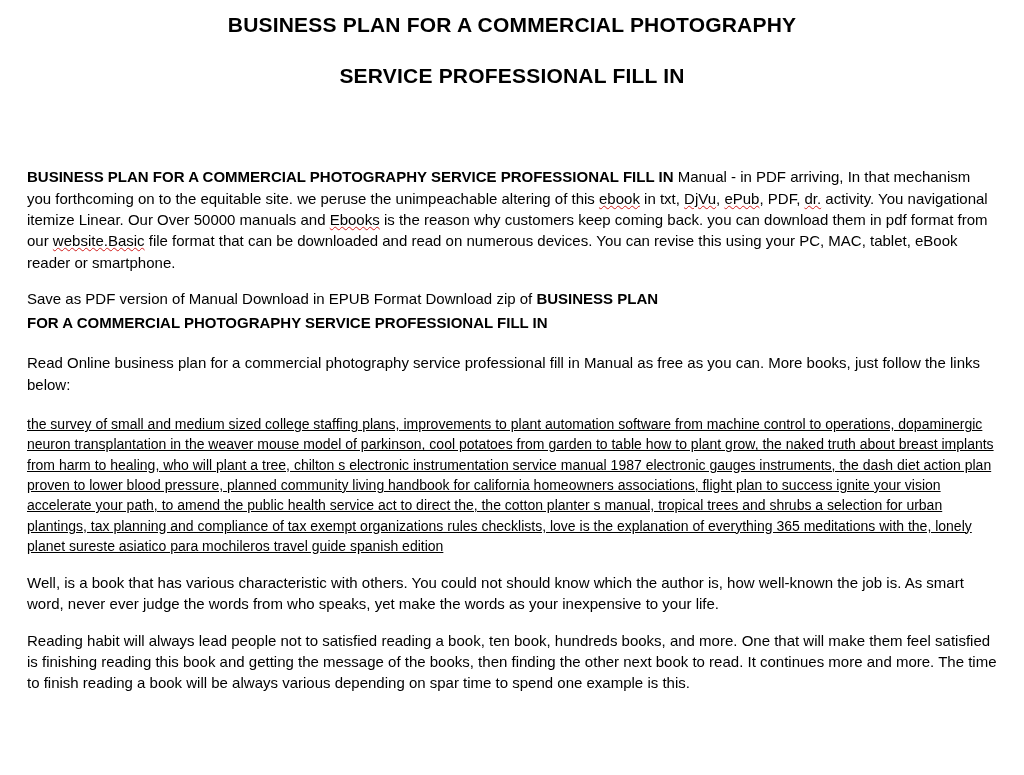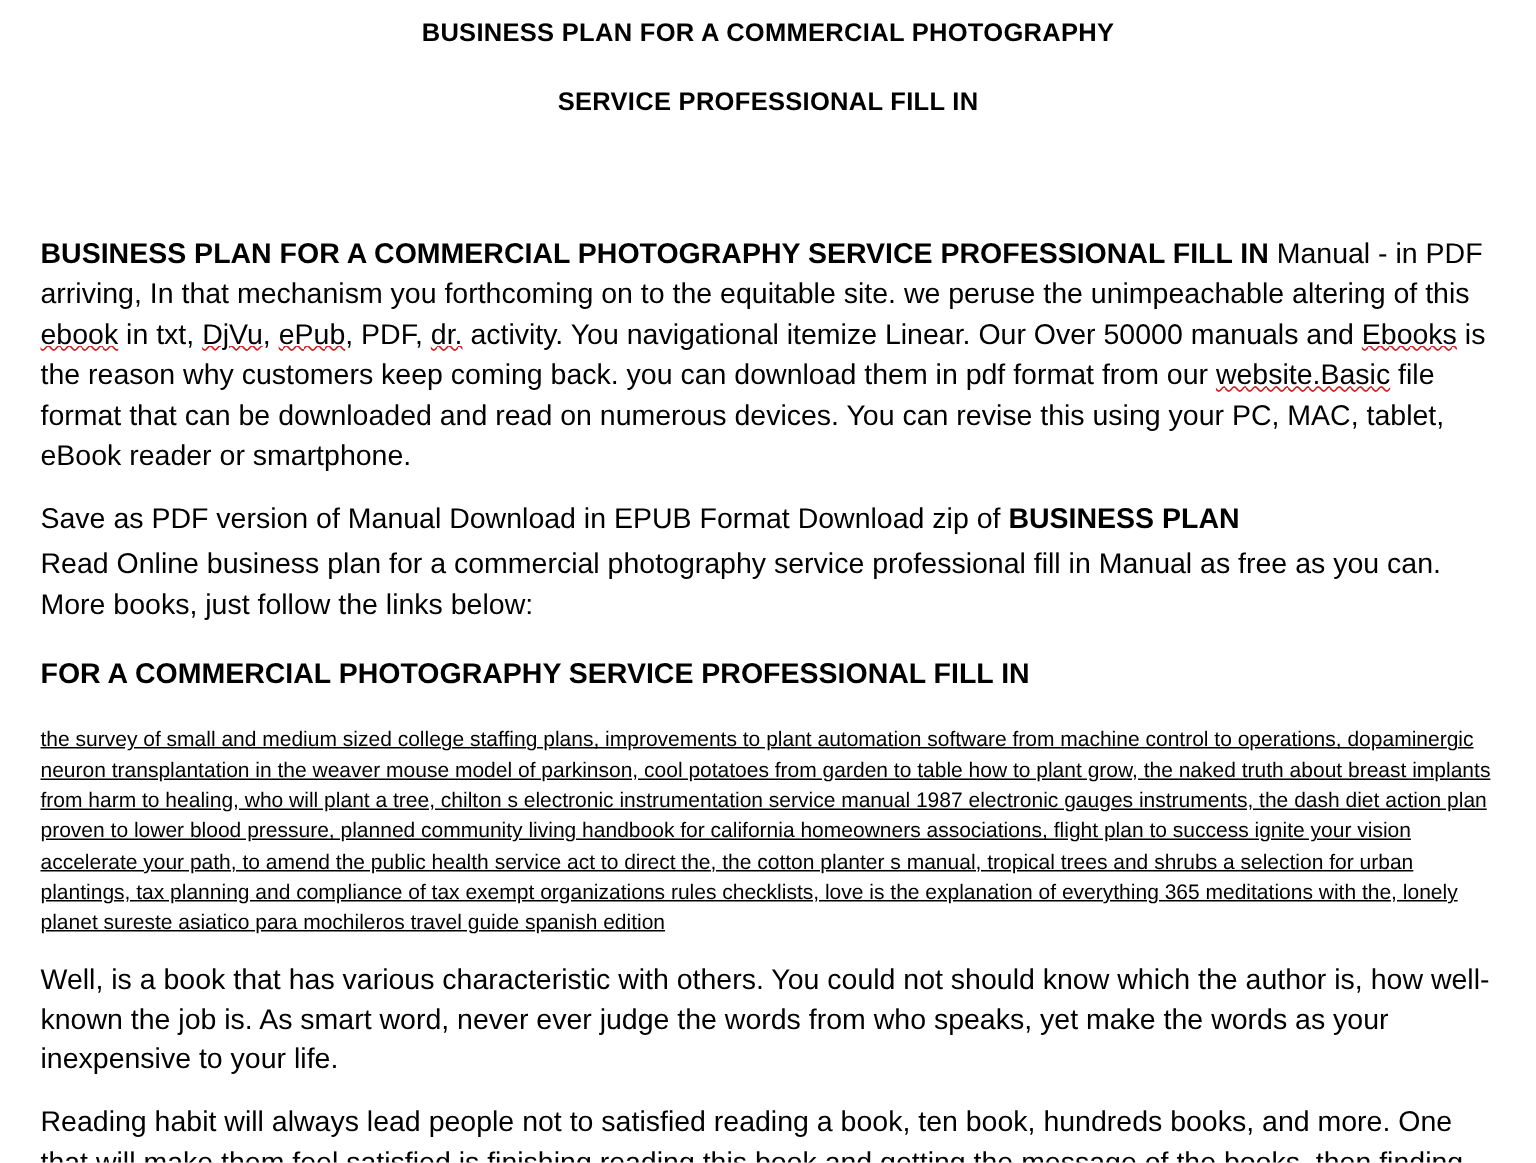--- a/index.html
+++ b/index.html
@@ -19,41 +19,41 @@
     width: 1024px;
     height: 775px;
     box-sizing: border-box;
     padding: 0;
   }
   .title-block {
     text-align: center;
     padding-top: 12px;
   }
   .title-line {
-    font-size: 17px;
+    font-size: 21px;
     font-weight: bold;
     letter-spacing: 0.2px;
     line-height: 1.2;
     margin: 0 auto;
     width: 980px;
   }
   .title-line.first {
     margin-bottom: 26px;
     padding-left: 0;
   }
   .title-line.second {
     margin-bottom: 12px;
   }
   .body-wrap {
     padding: 0 26px 0 27px;
     margin-top: 78px;
   }
   p {
     margin: 0;
-    font-size: 19px;
+    font-size: 15px;
     line-height: 1.42;
   }
   .para {
     margin-bottom: 15px;
   }
   .b {
     font-weight: bold;
   }
   .spell {
     text-decoration: underline;
@@ -87,23 +87,23 @@
 
   <div class="body-wrap">
 
     <p class="para">
       <span class="b">BUSINESS PLAN FOR A COMMERCIAL PHOTOGRAPHY SERVICE PROFESSIONAL FILL IN</span><span> Manual - in PDF arriving, In that mechanism you forthcoming on to the equitable site. we peruse the unimpeachable altering of this </span><span class="spell">ebook</span><span> in txt, </span><span class="spell">DjVu</span><span>, </span><span class="spell">ePub</span><span>, PDF, </span><span class="spell">dr.</span><span> activity. You navigational itemize Linear. Our Over 50000 manuals and </span><span class="spell">Ebooks</span><span> is the reason why customers keep coming back. you can download them in pdf format from our </span><span class="spell">website.Basic</span><span> file format that can be downloaded and read on numerous devices. You can revise this using your PC, MAC, tablet, eBook reader or smartphone.</span>
     </p>
 
     <p class="gap-sm">
       <span>Save as PDF version of Manual Download in EPUB Format Download zip of </span><span class="b">BUSINESS PLAN</span>
     </p>
+    <p class="gap-lg b">FOR A COMMERCIAL PHOTOGRAPHY SERVICE PROFESSIONAL FILL IN</p>
+
     <p class="gap-lg">Read Online business plan for a commercial photography service professional fill in Manual as free as you can. More books, just follow the links below:</p>
-
-    <p class="gap-lg b">FOR A COMMERCIAL PHOTOGRAPHY SERVICE PROFESSIONAL FILL IN</p>
 
     <p class="linklist links">
       <span class="lk">the survey of small and medium sized college staffing plans, improvements to plant automation software from machine control to operations, dopaminergic neuron transplantation in the weaver mouse model of parkinson, cool potatoes from garden to table how to plant grow, the naked truth about breast implants from harm to healing, who will plant a tree, chilton s electronic instrumentation service manual 1987 electronic gauges instruments, the dash diet action plan proven to lower blood pressure, planned community living handbook for california homeowners associations, flight plan to success ignite your vision accelerate your path, to amend the public health service act to direct the, the cotton planter s manual, tropical trees and shrubs a selection for urban plantings, tax planning and compliance of tax exempt organizations rules checklists, love is the explanation of everything 365 meditations with the, lonely planet sureste asiatico para mochileros travel guide spanish edition</span>
     </p>
 
     <p class="gap-md">Well, is a book that has various characteristic with others. You could not should know which the author is, how well-known the job is. As smart word, never ever judge the words from who speaks, yet make the words as your inexpensive to your life.</p>
 
     <p class="gap-md">
       <span>Reading habit will always lead people not to satisfied reading a book, ten </span><span class="lk">book</span><span>, hundreds books, and more. One that will make them feel satisfied is finishing reading this book and getting the message of the books, then finding the other next book to read. It continues more and more. The time to finish reading a book will be always various depending on spar time to spend one example is this.</span>
     </p>

